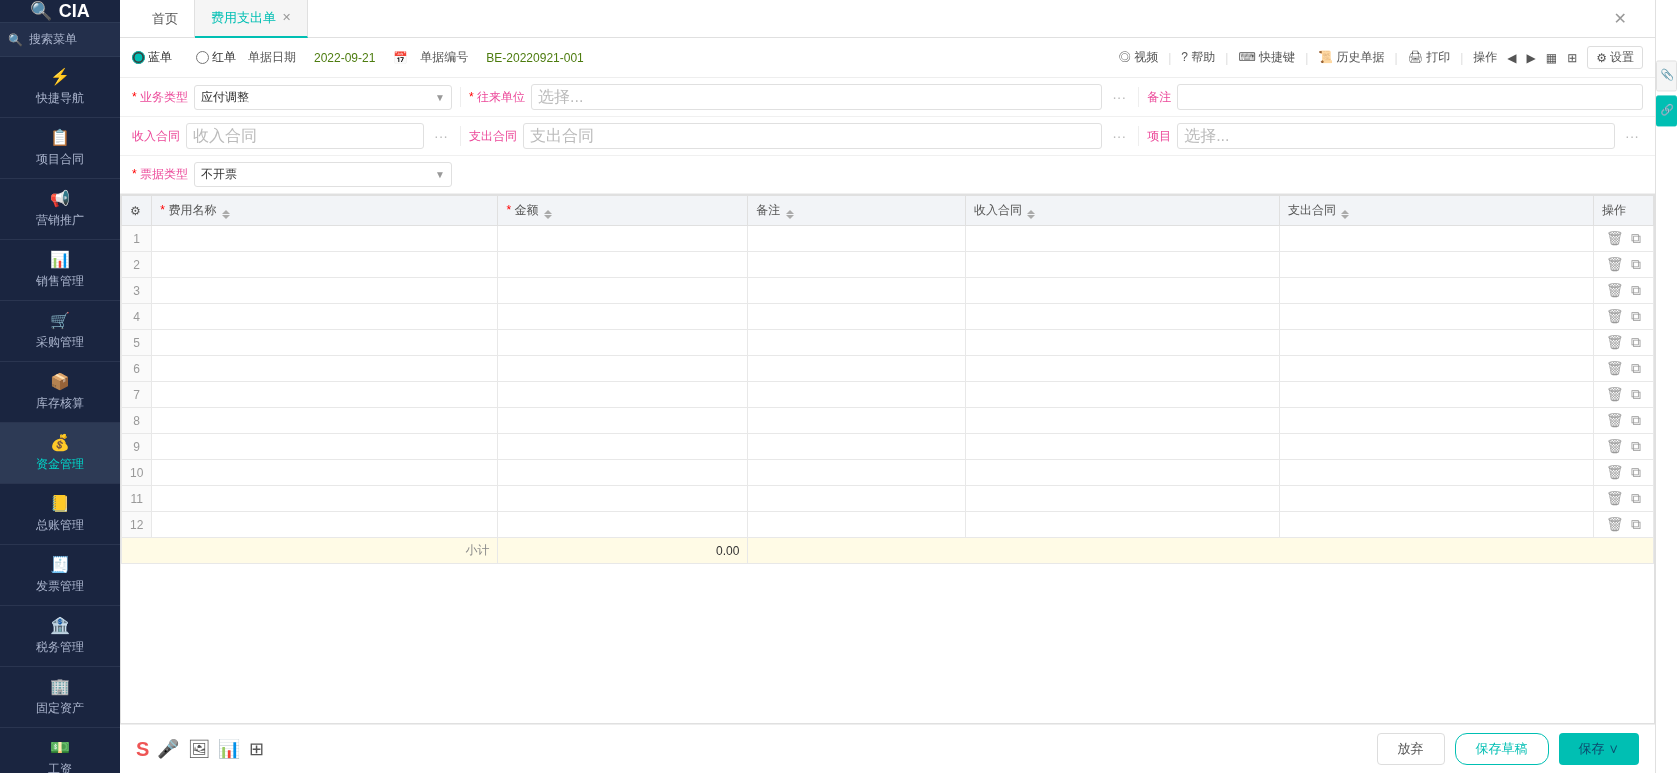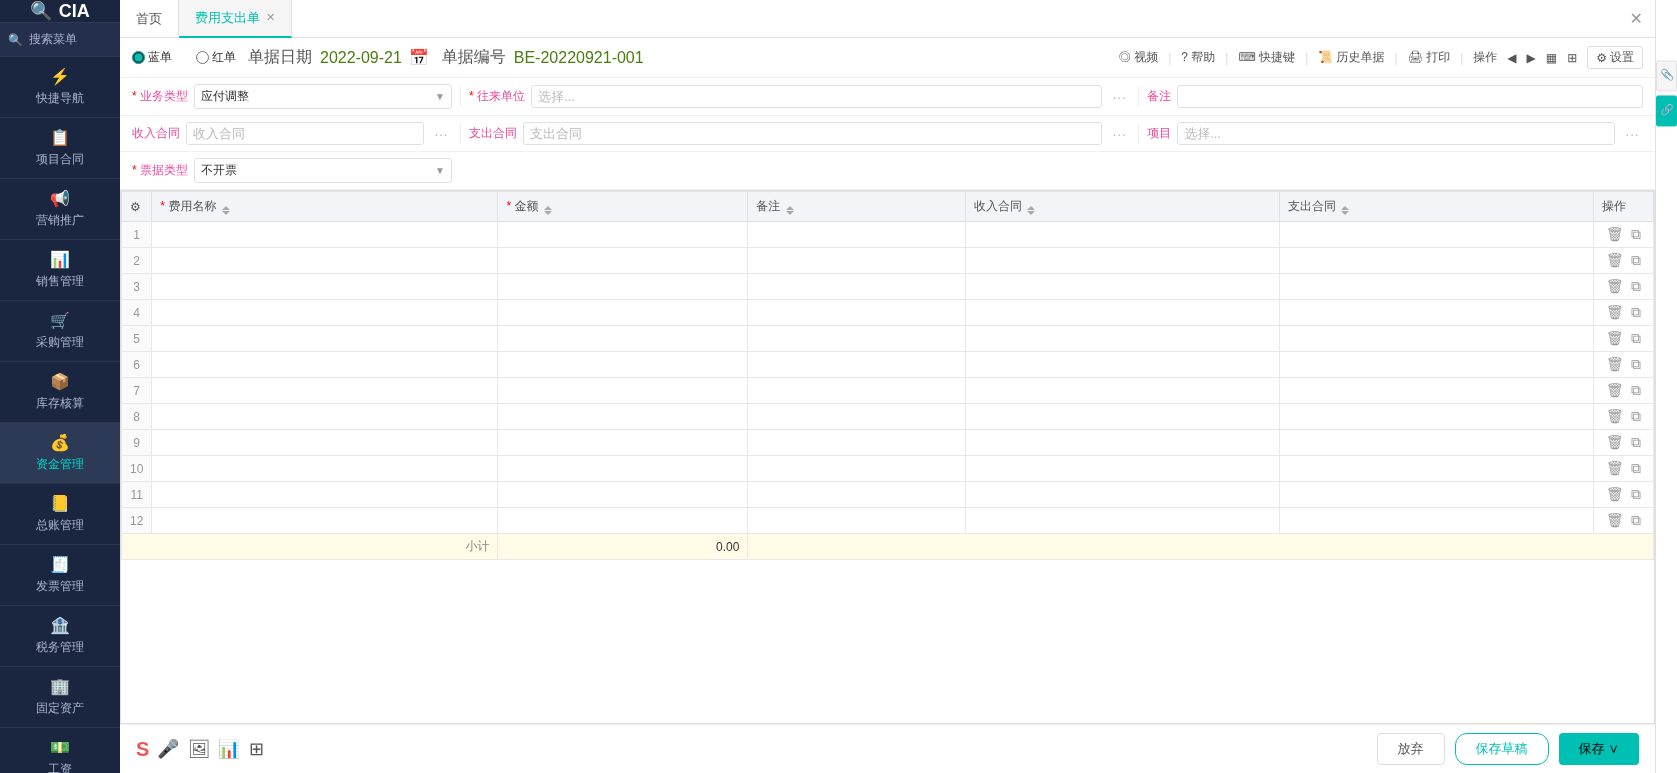--- a/index.html
+++ b/index.html
@@ -52,21 +52,21 @@
     .sidebar-item.active { background: #2d3a55; color: #00d4c8; }
     .sidebar-item .icon { font-size: 16px; }
 
     
     .tab-bar {
       display: flex;
       align-items: center;
       background: #fff;
       border-bottom: 1px solid #e0e0e0;
       height: 38px;
-      padding: 0 0;
+      padding: 0 16px;
       flex-shrink: 0;
     }
     .tab {
       display: flex;
       align-items: center;
       padding: 0 16px;
       height: 38px;
       font-size: 13px;
       cursor: pointer;
       color: #555;
@@ -100,21 +100,21 @@
       display: flex;
       align-items: center;
       padding: 8px 12px;
       border-bottom: 1px solid #eee;
       gap: 12px;
       font-size: 12px;
     }
     .radio-group { display: flex; align-items: center; gap: 24px; }
     .radio-label { display: flex; align-items: center; gap: 3px; font-size: 12px; color: #333; }
     .radio-blue { accent-color: #00bfb3; }
-    .field-group { display: flex; align-items: center; gap: 8px; font-size: 16px; color: #555; }
+    .field-group { display: flex; align-items: center; gap: 18px; font-size: 12px; color: #555; }
     .field-value { color: #4d7c0f; font-weight: 400; }
     .toolbar-right { margin-left: auto; display: flex; align-items: center; gap: 10px; font-size: 12px; color: #555; }
     .toolbar-btn { display: flex; align-items: center; gap: 3px; cursor: pointer; color: #555; font-size: 12px; }
     .set-btn {
       display: flex; align-items: center; gap: 3px;
       border: 1px solid #ddd; padding: 2px 8px; border-radius: 3px;
       cursor: pointer; font-size: 12px; color: #555;
     }
 
     
@@ -139,21 +139,21 @@
       flex-shrink: 0;
     }
     .form-label.required::before {
       content: '* ';
       color: red;
     }
     .form-input {
       flex: 1;
       border: none;
       outline: none;
-      font-size: 13px;
+      font-size: 16px;
       color: #333;
       background: transparent;
       min-width: 0;
     }
     .form-input::placeholder { color: #bbb; }
     .form-input-wrapper {
       flex: 1;
       display: flex;
       align-items: center;
       border: 1px solid #e0e0e0;
@@ -254,21 +254,21 @@
       font-size: 13px;
       color: #00bfb3;
     }
     .btn-save {
       padding: 6px 20px;
       border: none;
       background: #00bfb3;
       border-radius: 4px;
       cursor: pointer;
       font-size: 13px;
-      color: #000000;
+      color: #0c4a6e;
       display: flex;
       align-items: center;
       gap: 4px;
     }
 
     
     .right-panel {
       width: 22px;
       background: #fff;
       border-left: 1px solid #e0e0e0;

